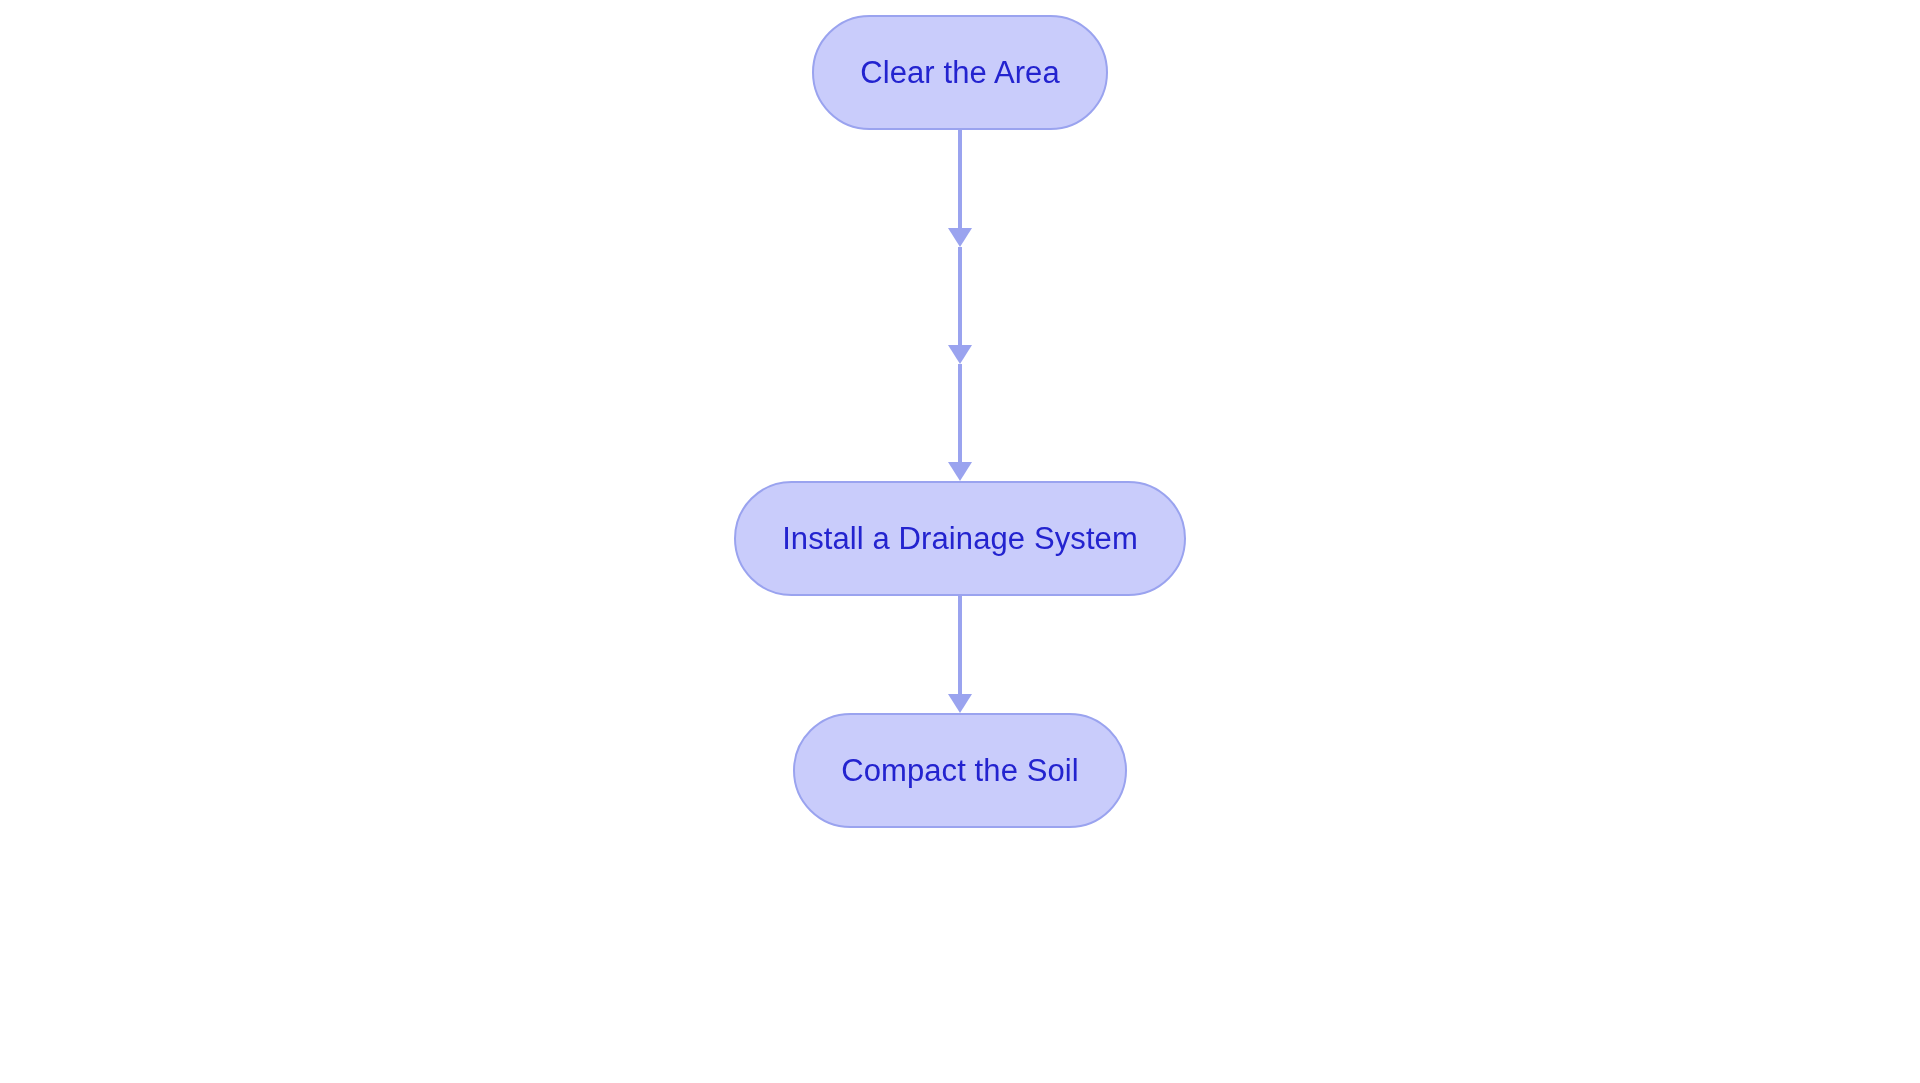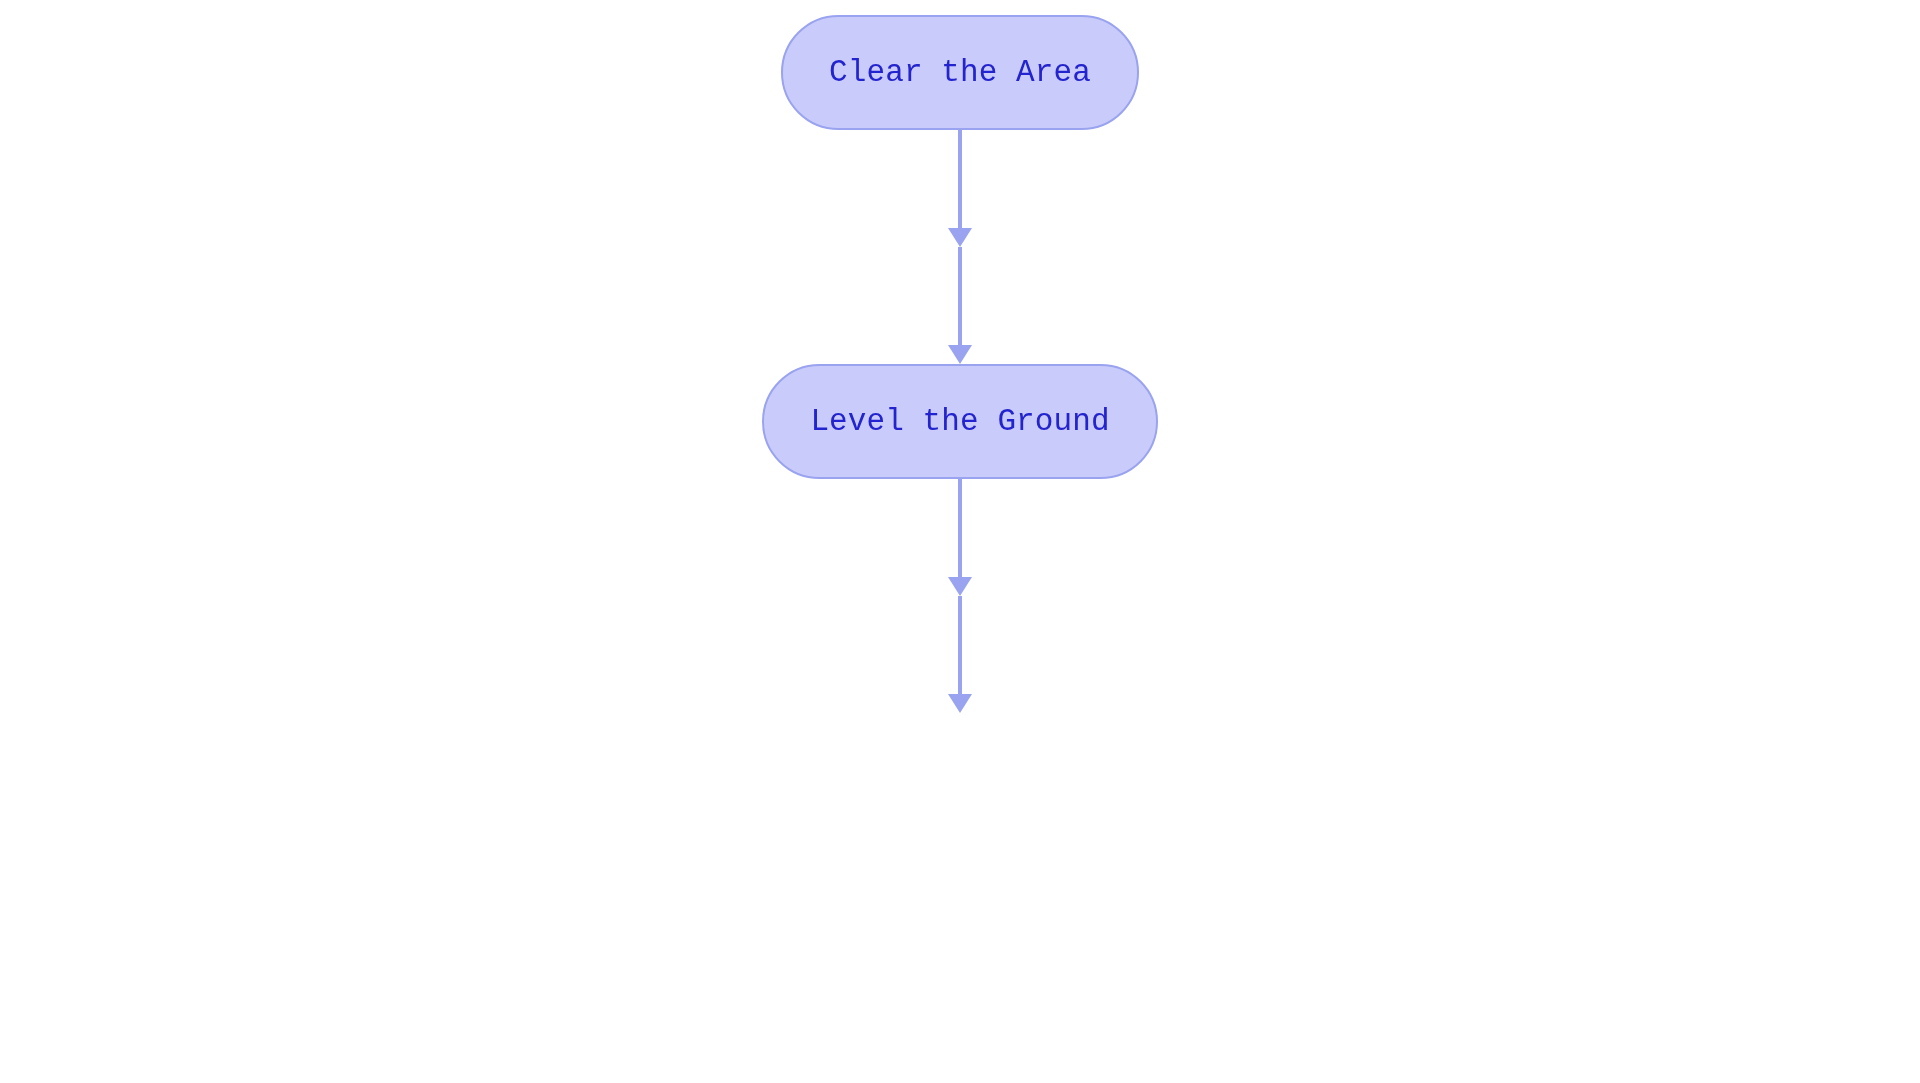--- a/index.html
+++ b/index.html
@@ -41,21 +41,21 @@
     background: #c9ccfb;
     border: 2px solid #9aa3ef;
     border-radius: 999px;
     height: 115px;
     padding: 0 46px;
     z-index: 2;
   }
 
   .node-label {
     color: #2323cf;
-    font-family: Liberation Mono, monospace;
+    font-family: Liberation Sans, sans-serif;
     font-size: 31px;
     font-weight: 400;
     line-height: 1;
     white-space: nowrap;
     letter-spacing: 0.1px;
   }
 
   .connector {
     position: relative;
     width: 30px;
@@ -103,30 +103,33 @@
       <div class="conn-line"></div>
       <div class="conn-arrowhead"></div>
     </div>
 
 
     <div class="connector">
       <div class="conn-line"></div>
       <div class="conn-arrowhead"></div>
     </div>
 
+
+    <div class="connector">
+      <div class="conn-line"></div>
+      <div class="conn-arrowhead"></div>
+    </div>
+
     <div class="node">
-      <span class="node-label">Level the Ground</span>
+      <span class="node-label">Install a Drainage System</span>
     </div>
 
     <div class="connector">
       <div class="conn-line"></div>
       <div class="conn-arrowhead"></div>
     </div>
 
-
-    <div class="connector">
-      <div class="conn-line"></div>
-      <div class="conn-arrowhead"></div>
+    <div class="node">
+      <span class="node-label">Compact the Soil</span>
     </div>
-
 
   </div>
 </div>
 
 </body></html>

